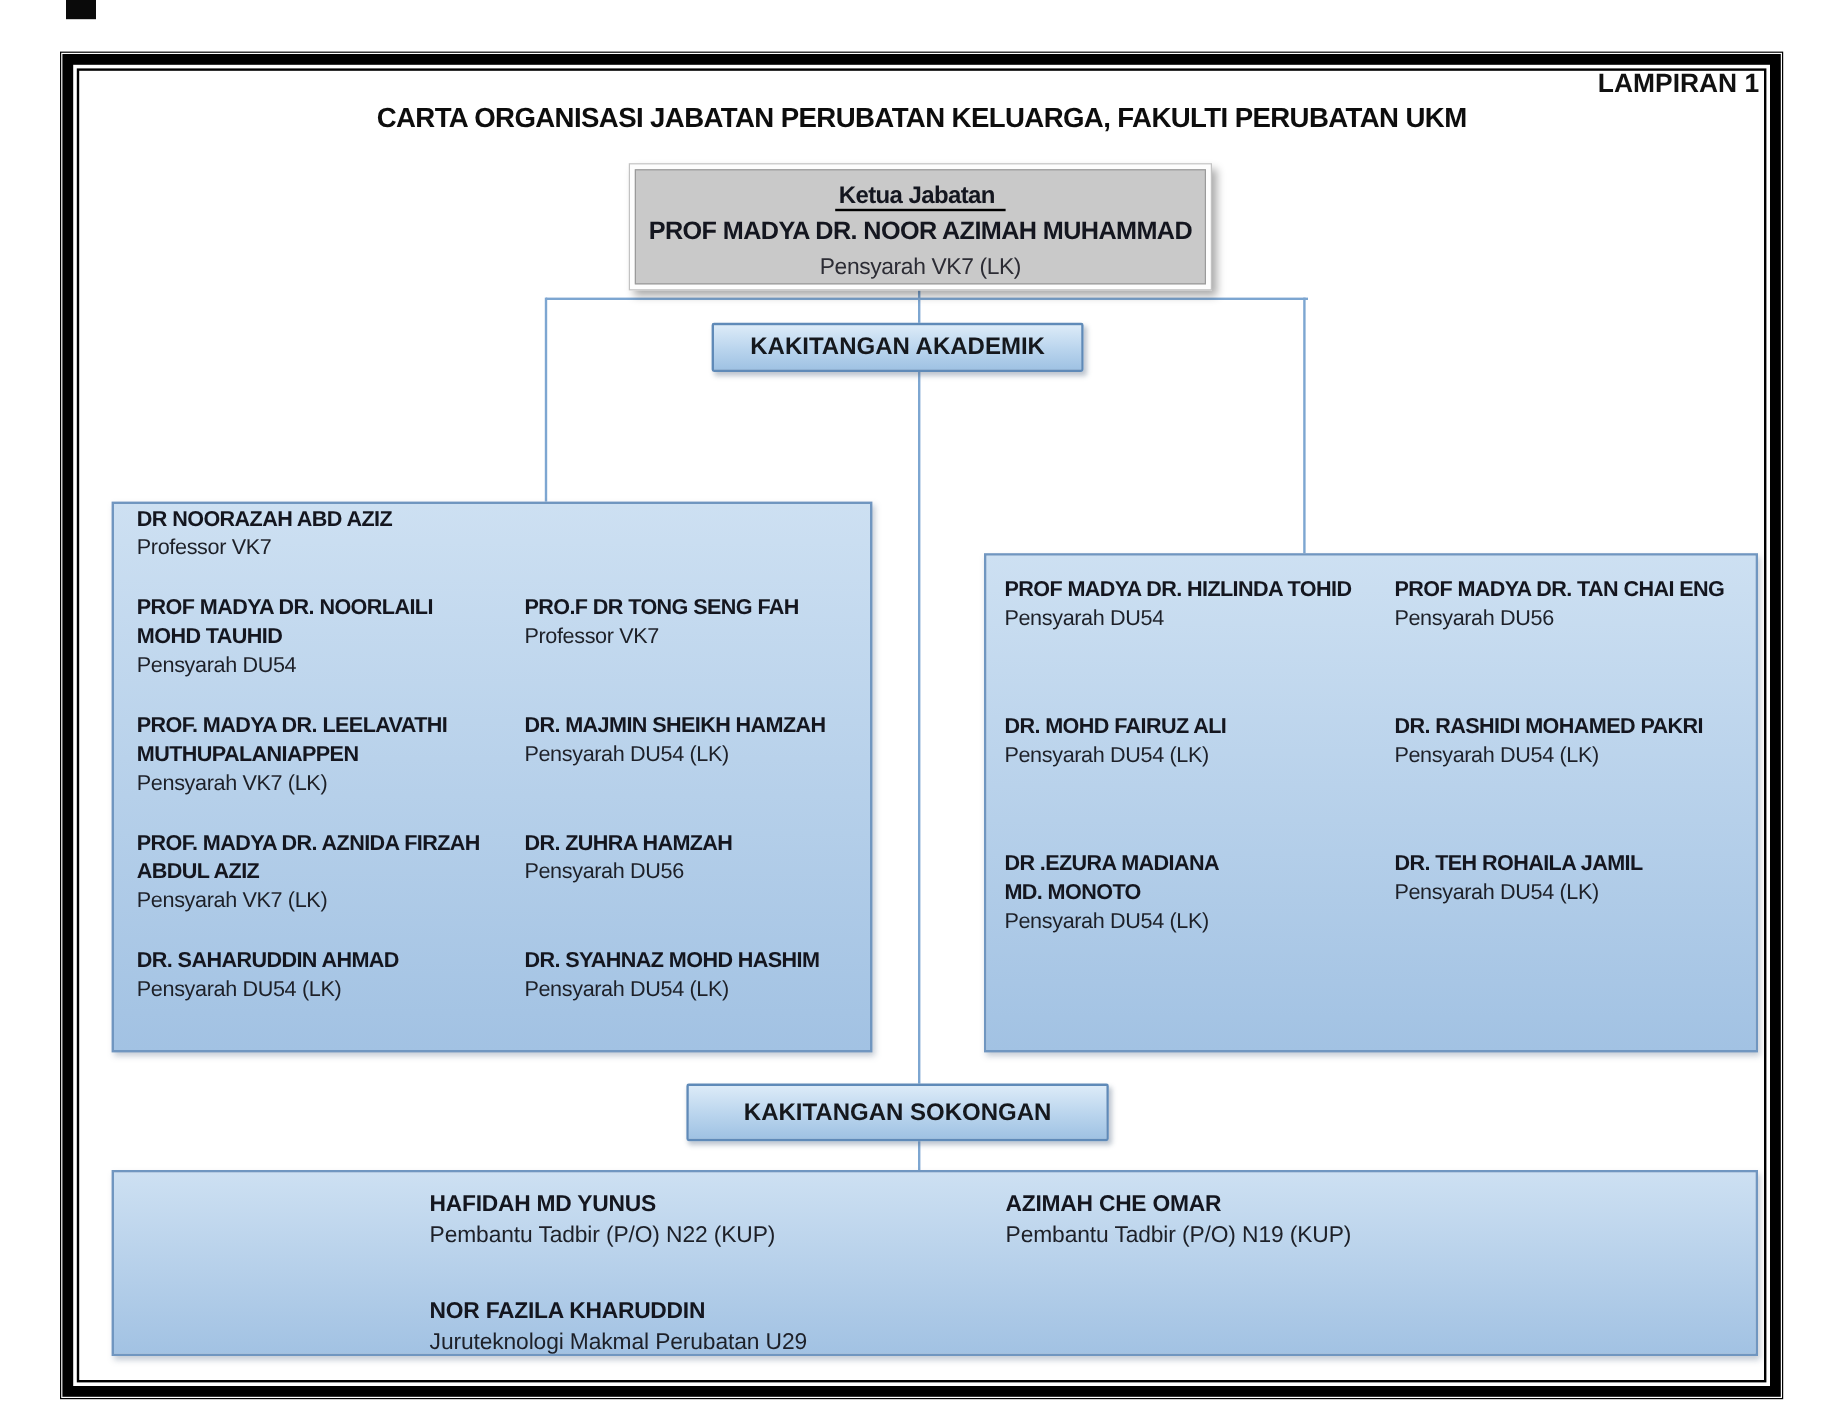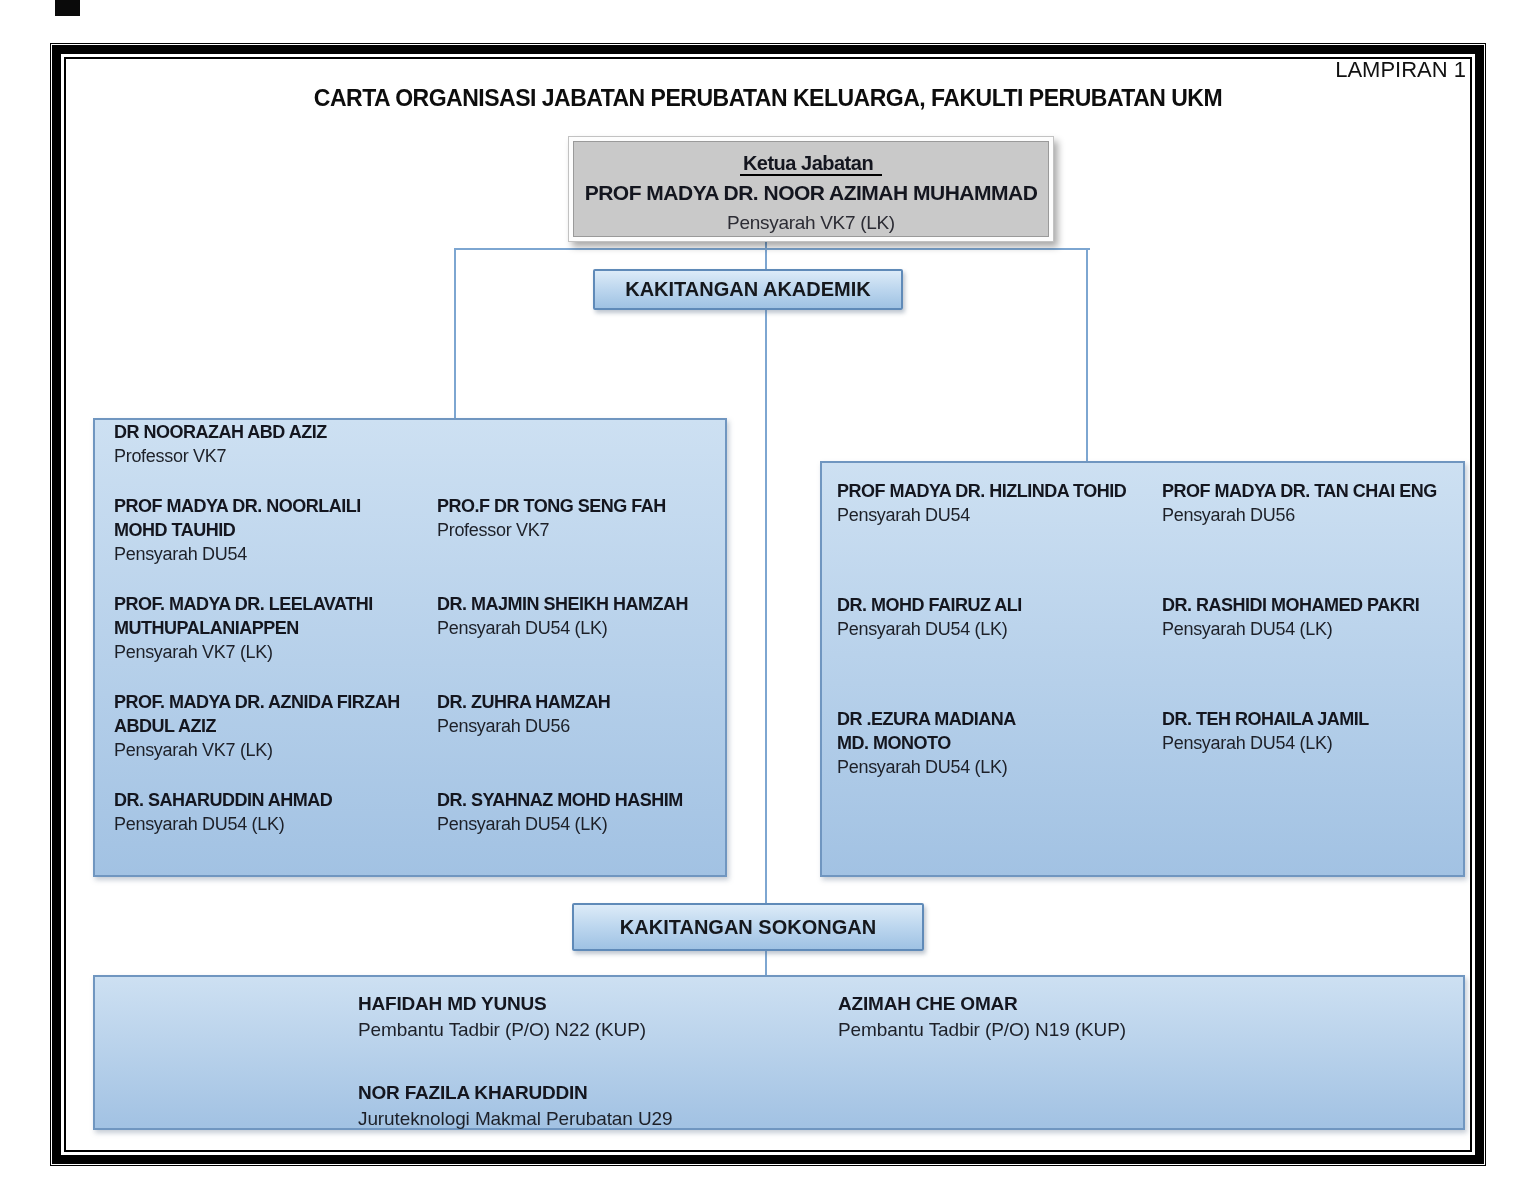--- a/index.html
+++ b/index.html
@@ -7,34 +7,34 @@
     position:relative;width:1536px;height:1189px;background:#fff;overflow:hidden;
     font-family:"Liberation Sans",sans-serif;color:var(--text,#14161f);
   }
   
   .scan-mark{position:absolute;left:55px;top:0;width:25px;height:16px;background:#0a0a0a;}
   
   .frame{position:absolute;left:50px;top:43px;width:1434px;height:1121px;border:1px solid #000;}
   .frame-band{position:absolute;inset:1px;border:9px solid #000;}
   .frame-inner{position:absolute;inset:13px;border:2px solid #000;}
   .lampiran{
-    position:absolute;top:57px;right:70px;font-size:22px;font-weight:normal;color:#111;
+    position:absolute;top:57px;right:70px;font-size:22px;font-weight:bold;color:#111;
   }
   .title{
     position:absolute;left:0;right:0;top:85px;text-align:center;
     font-size:23px;font-weight:bold;letter-spacing:-0.5px;color:#0d0d0d;
   }
   
   .line{position:absolute;background:var(--connector,#7da6d1);}
   .v{width:2px;}
   .h{height:2px;}
   
   .ketua-wrap{
     position:absolute;left:524px;top:136px;width:486px;height:106px;background:#fdfdfd;
-    border:1px solid #c2c2c2;box-shadow:4px 5px 7px rgba(0,0,0,.33);box-sizing:border-box;margin-left:44px;
+    border:1px solid #c2c2c2;box-shadow:4px 5px 7px rgba(0,0,0,.33);box-sizing:border-box;
   }
   .ketua{
     position:absolute;inset:4px;background:var(--ketua-fill,#c9c9c9);border:1px solid #9a9a9a;
     text-align:center;padding-top:7px;box-sizing:border-box;
   }
   .k-label{font-size:20px;font-weight:bold;line-height:29px;letter-spacing:-0.5px;}
   .k-label span{border-bottom:2px solid #000;padding:0 9px 0 3px;}
   .k-name{font-size:21px;font-weight:bold;line-height:30px;letter-spacing:-0.5px;text-align:center;}
   .k-rank{font-size:19px;line-height:29px;letter-spacing:-0.3px;color:#2c2c34;}
   

